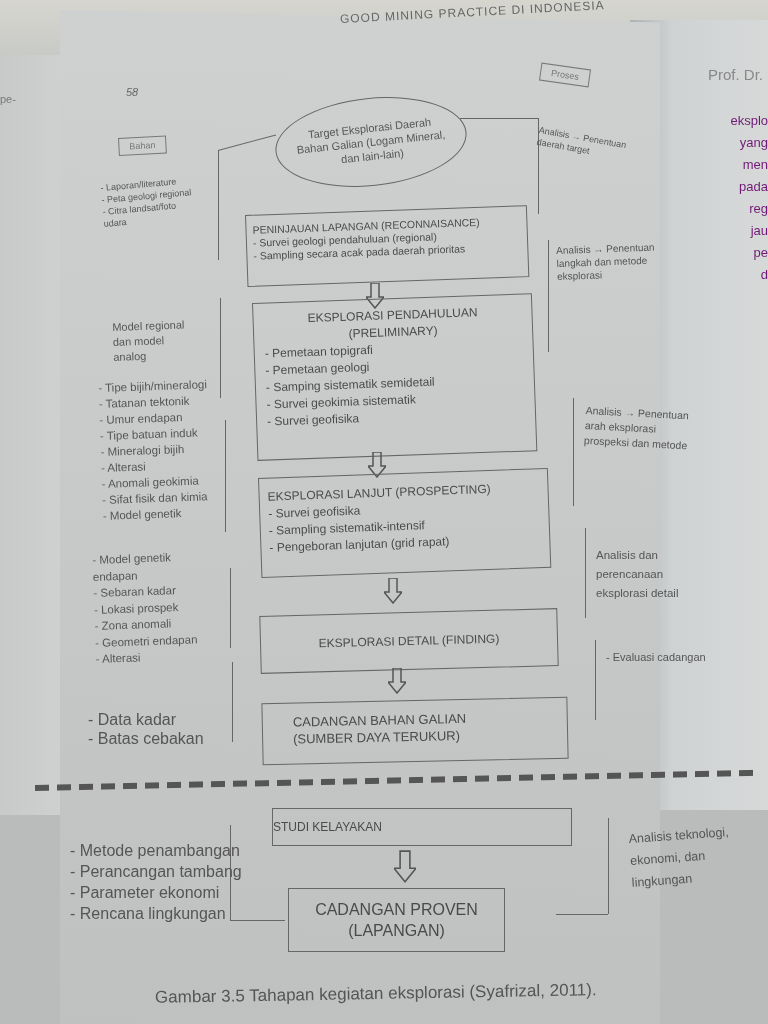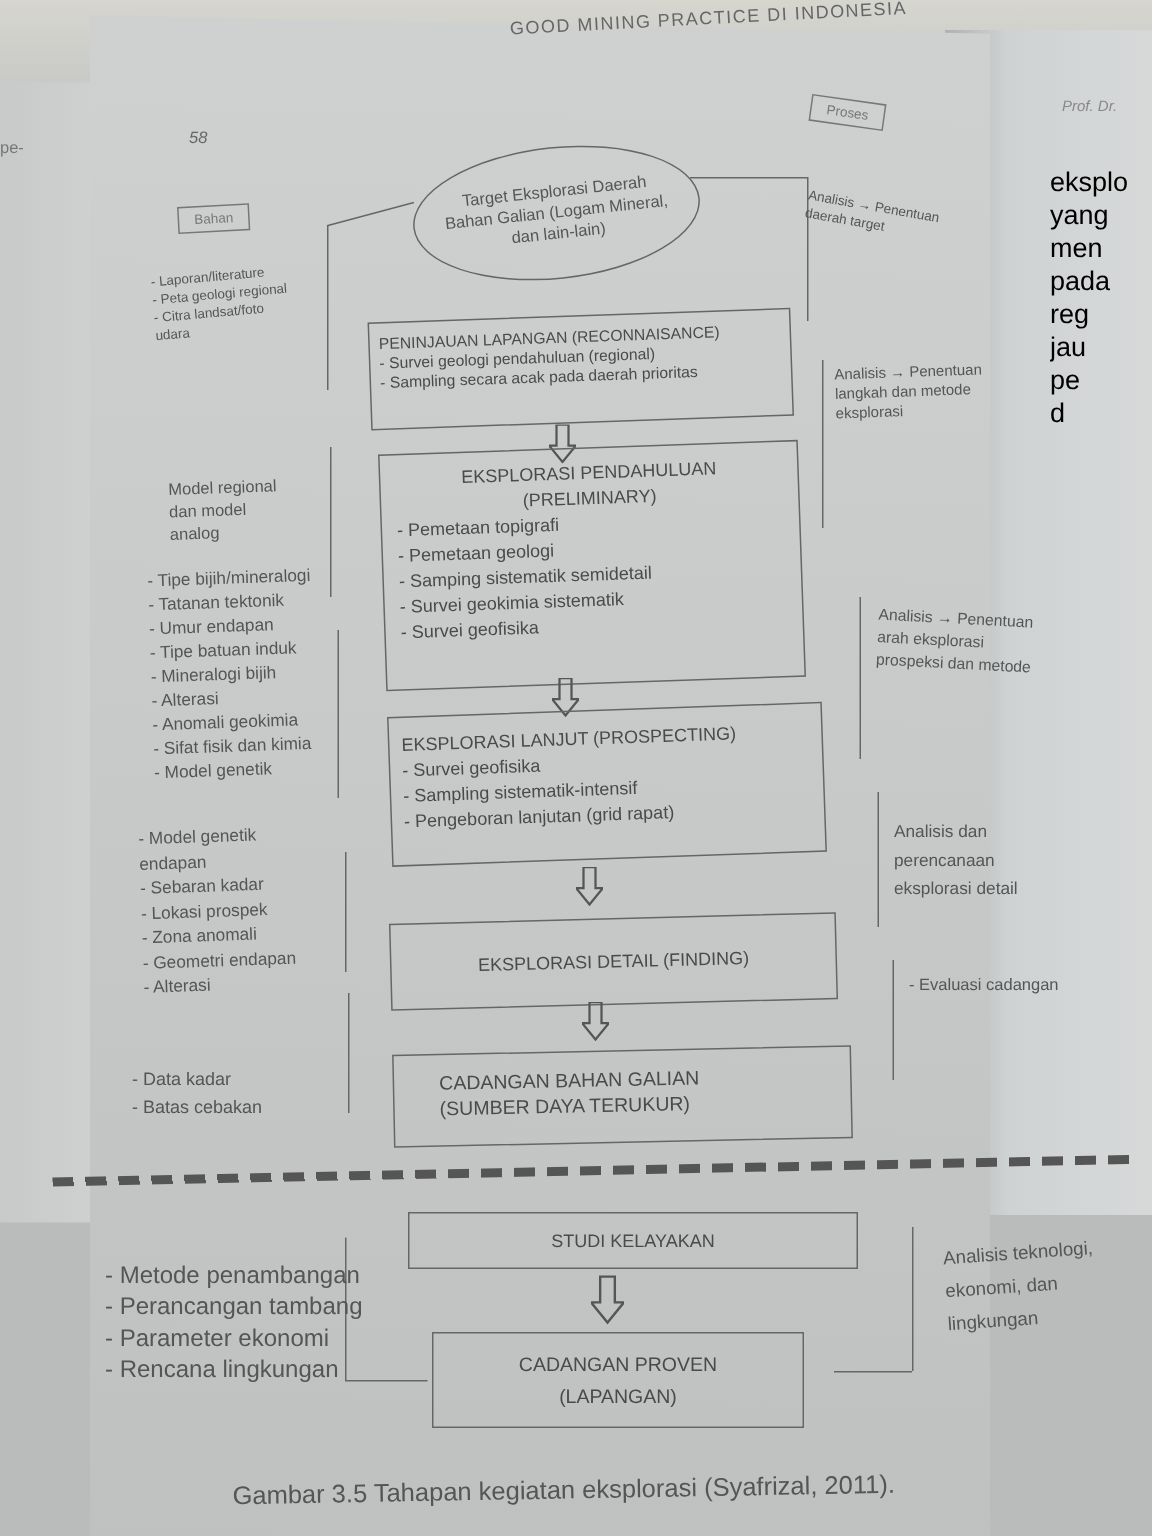--- a/index.html
+++ b/index.html
@@ -22,22 +22,22 @@
     .page {
       position: absolute; left: 60px; top: 10px; width: 600px; height: 1014px;
       background: linear-gradient(180deg, #cfd1d0 0%, #c9cbca 40%, #bfc1c0 100%);
       transform: skewY(1.2deg);
       transform-origin: top left;
     }
     .right-page {
       position: absolute; left: 630px; top: 20px; width: 138px; height: 790px;
       background: linear-gradient(90deg, #aeb2b4 0%, #cfd2d3 30%, #d7d9d9 100%);
     }
-    .right-text { position: absolute; left: 700px; top: 110px; font-size: 18px; color: #000000; line-height: 22px; text-align: left; width: 68px; overflow: hidden; }
-    .prof { position: absolute; left: 708px; top: 66px; font-size: 10px; color: #888; font-style: italic; }
+    .right-text { position: absolute; left: 700px; top: 110px; font-size: 13px; color: #701a75; line-height: 22px; text-align: right; width: 68px; overflow: hidden; }
+    .prof { position: absolute; left: 708px; top: 66px; font-size: 15px; color: #888; }
     .header-title {
       position: absolute; left: 340px; top: 12px; font-size: 12px; letter-spacing: 1px;
       color: #666; transform: rotate(-3deg); transform-origin: left; white-space: nowrap;
     }
     .page-no { position: absolute; left: 126px; top: 86px; font-size: 11px; font-style: italic; color: #666; }
     .label-box {
       position: absolute; border: 1px solid #777; font-size: 9px; color: #777;
       padding: 3px 10px; white-space: nowrap;
     }
     .ellipse {
@@ -188,37 +188,37 @@
 <div class="note" style="left:596px; top:546px; width:110px; white-space:normal; font-size:11.5px; line-height:19px;">Analisis dan perencanaan eksplorasi detail</div>
 
 <svg class="arrow-down" style="left:388px; top:668px;" viewBox="0 0 18 26">
     <path d="M5 0 H13 V14 H18 L9 25 L0 14 H5 Z" fill="none" stroke="#555" stroke-width="1.5"></path>
   </svg>
 
 <div class="box" style="left:262px; top:700px; width:306px; height:62px; padding:10px 30px; box-sizing:border-box; transform:rotate(-1.2deg);">
   <div style="font-size:13px;">CADANGAN BAHAN GALIAN</div>
   <div style="font-size:13px;">(SUMBER DAYA TERUKUR)</div>
 </div>
-<div class="note" style="left:88px; top:710px; font-size:12px; line-height:19px;">
+<div class="note" style="left:88px; top:710px; font-size:16px; line-height:19px;">
   <span class="item">- Data kadar</span>
   <span class="item">- Batas cebakan</span>
 </div>
 <div class="note" style="left:606px; top:648px; width:130px; white-space:normal; font-size:11px; line-height:19px;">
   <span class="item">- Evaluasi cadangan</span>
 </div>
 
 <div class="dash-sep"></div>
 
-<div class="box" style="left:272px; top:808px; width:298px; height:36px; display:flex; align-items:center; justify-content:center;">
+<div class="box" style="left:272px; top:808px; width:298px; height:36px; display:flex; align-items:center; ">
   <span>STUDI KELAYAKAN</span>
 </div>
 <svg class="arrow-down" style="left:394px; top:850px; width:22px; height:34px;" viewBox="0 0 18 26">
     <path d="M5 0 H13 V14 H18 L9 25 L0 14 H5 Z" fill="none" stroke="#555" stroke-width="1.3"></path>
   </svg>
-<div class="box" style="left:288px; top:888px; width:248px; height:64px; padding:10px 0; box-sizing:border-box; text-align:center; font-size:13px; line-height:21px;">
+<div class="box" style="left:288px; top:888px; width:217px; height:64px; padding:10px 0; box-sizing:border-box; text-align:center; font-size:16px; line-height:21px;">
   <div>CADANGAN PROVEN</div>
   <div>(LAPANGAN)</div>
 </div>
 <div class="note" style="left:70px; top:840px; font-size:16px; line-height:21px;">
   <span class="item">- Metode penambangan</span>
   <span class="item">- Perancangan tambang</span>
   <span class="item">- Parameter ekonomi</span>
   <span class="item">- Rencana lingkungan</span>
 </div>
 <div class="note" style="left:628px; top:828px; width:120px; white-space:normal; font-size:12.5px; line-height:22px; transform:rotate(-4deg); transform-origin:left top;">Analisis teknologi, ekonomi, dan lingkungan</div>

